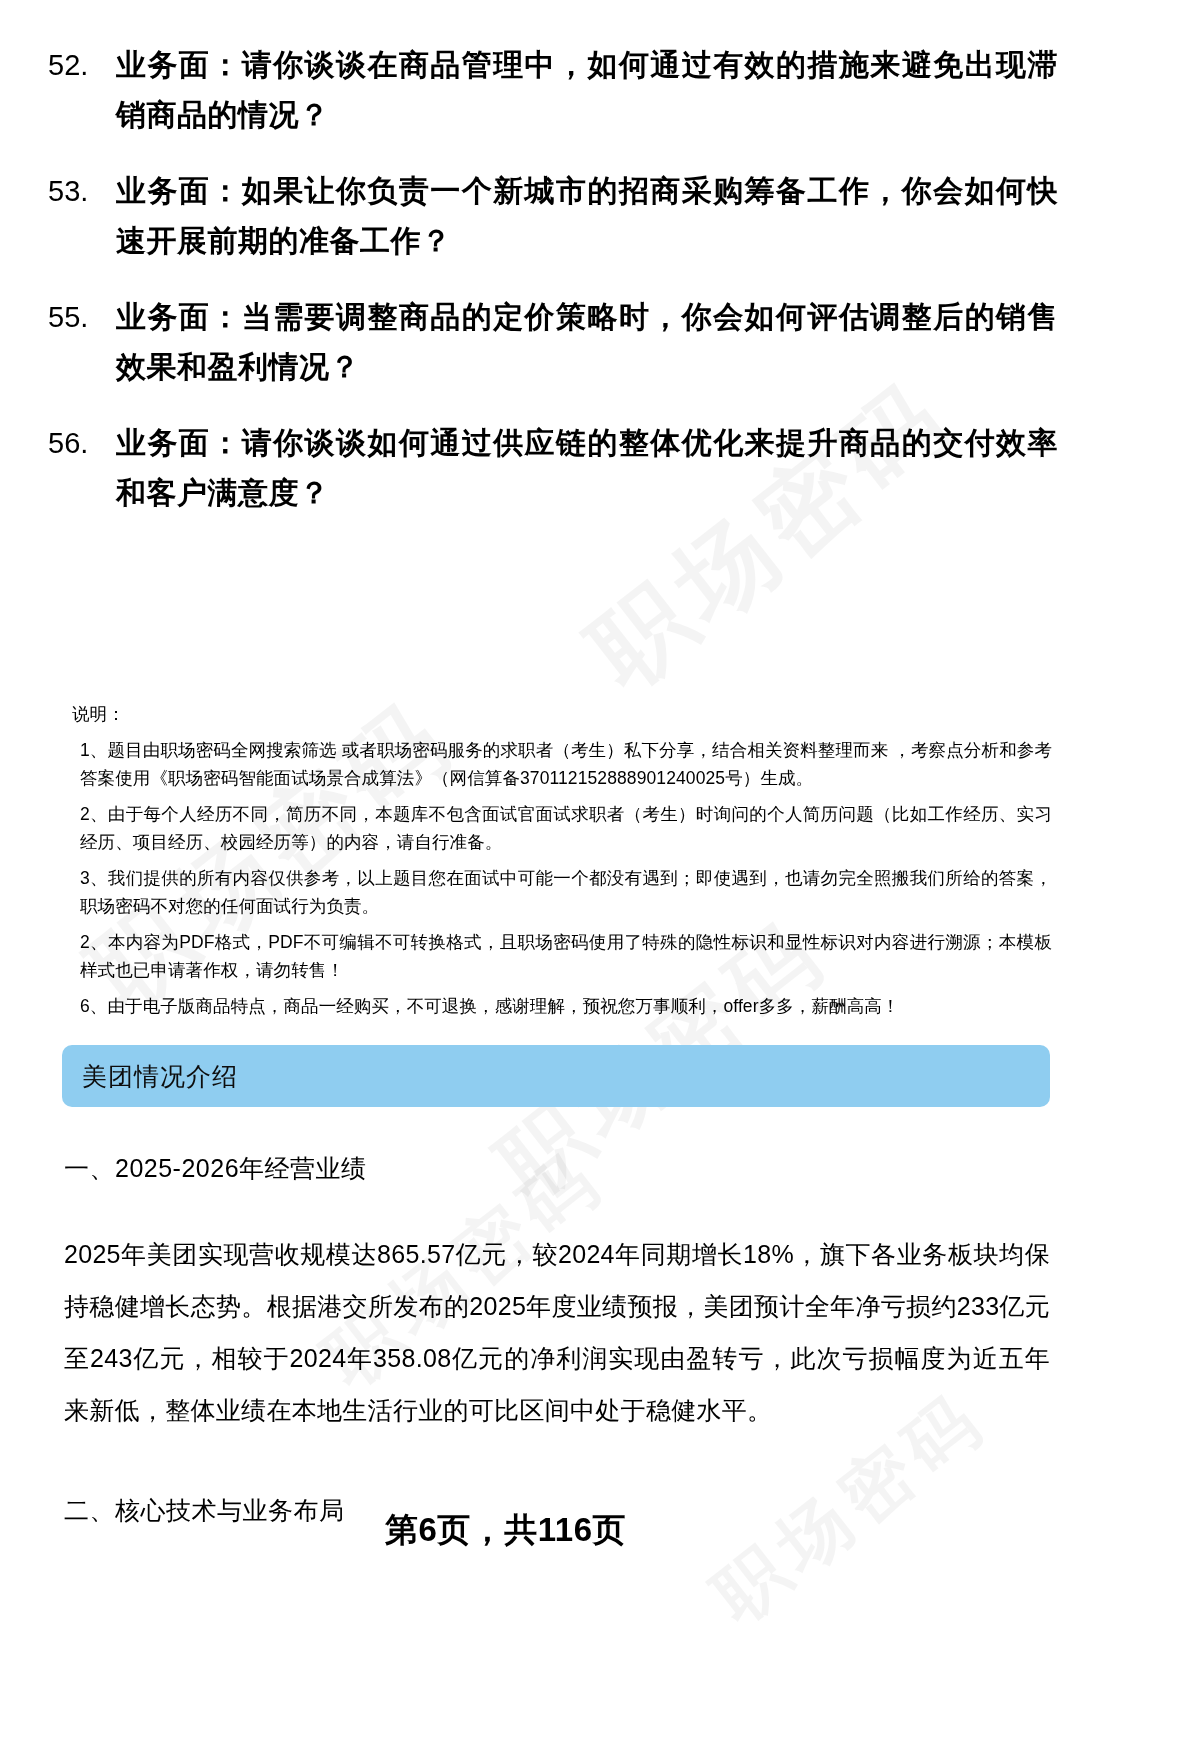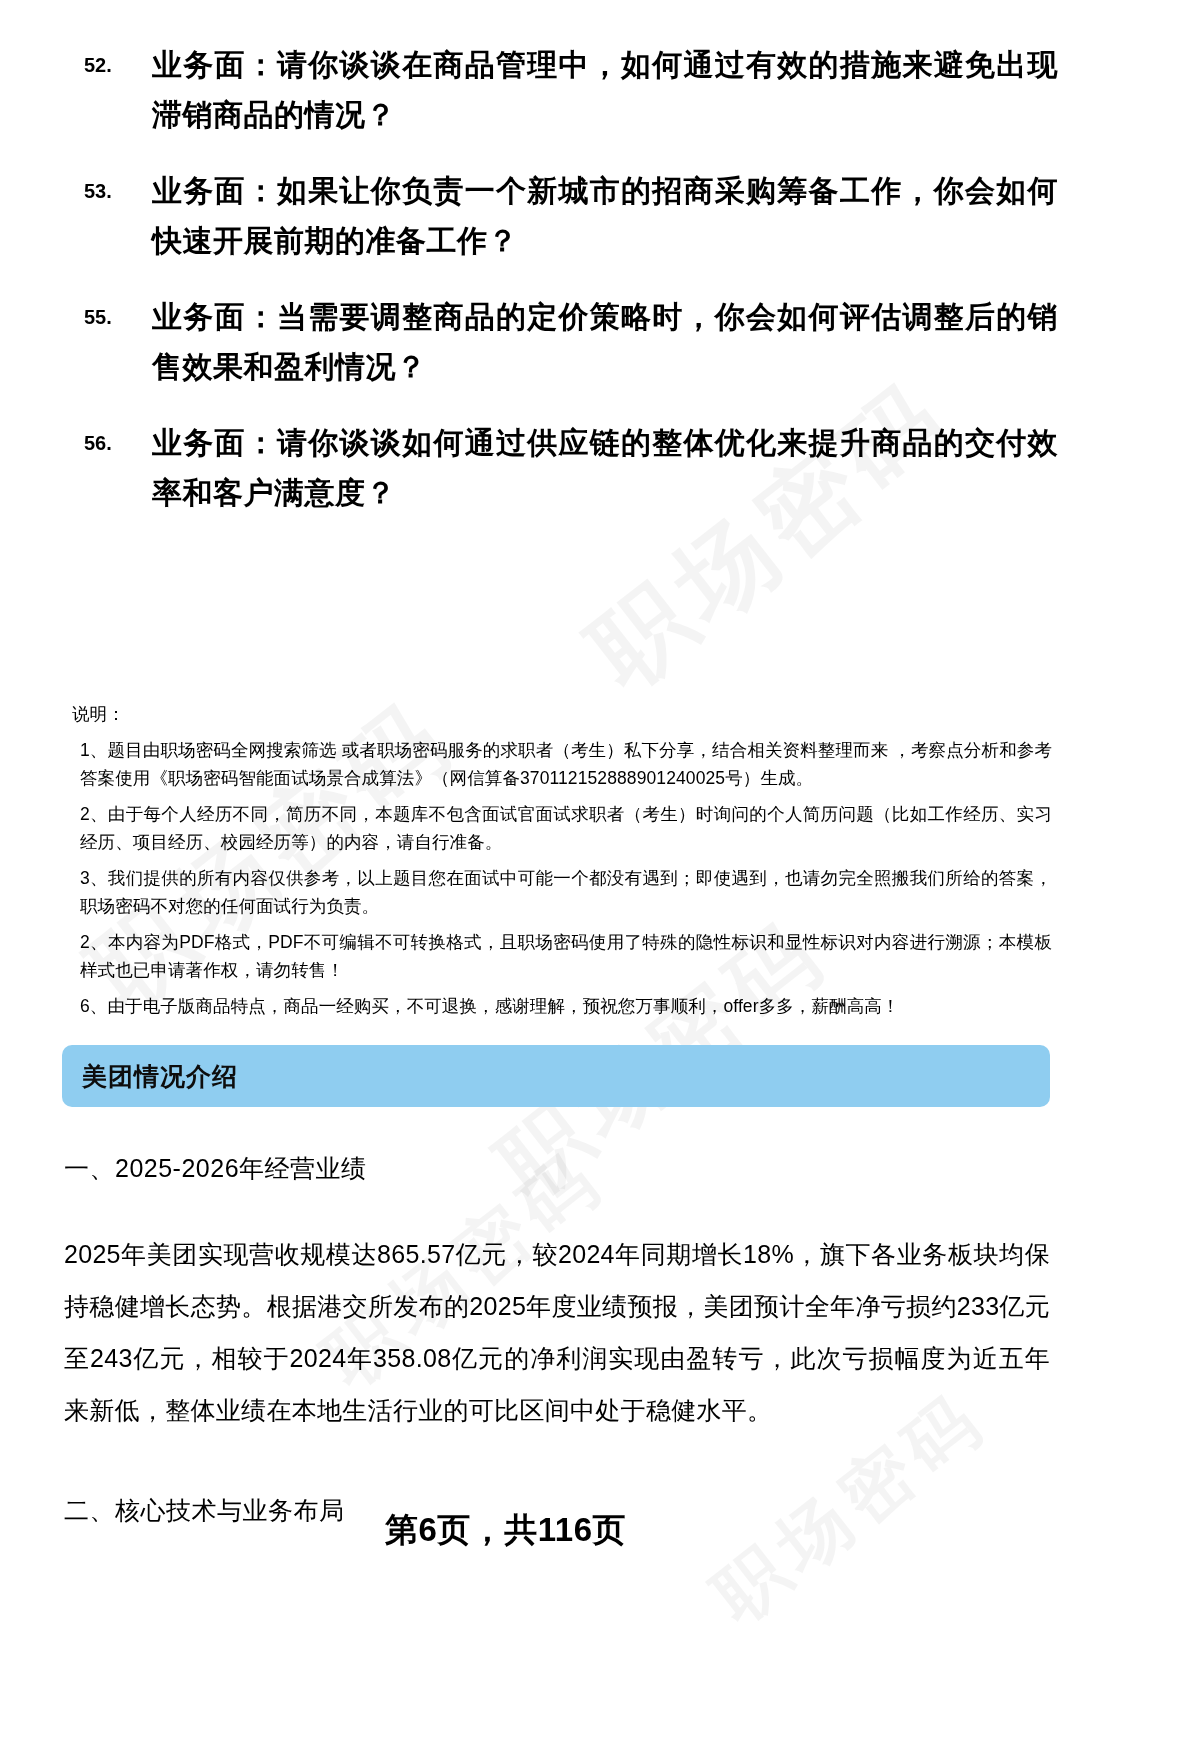--- a/index.html
+++ b/index.html
@@ -57,25 +57,24 @@
     width: 1010px;
   }
   .q-item {
     display: flex;
     align-items: flex-start;
     margin-bottom: 26px;
   }
   .q-num {
     flex: 0 0 auto;
     width: 68px;
-    font-size: 20px;
-    font-weight: 700;
+    font-size: 29px;
+    font-weight: 400;
     line-height: 50px;
     letter-spacing: 0px;
-    margin-left: 36px;
   }
   .q-text {
     flex: 1 1 auto;
     font-size: 30px;
     font-weight: 700;
     line-height: 50px;
     letter-spacing: 0.5px;
     text-align: justify;
     text-justify: inter-character;
   }
@@ -107,21 +106,21 @@
     width: 988px;
     height: 62px;
     background: #8fcdf0;
     border-radius: 10px;
     display: flex;
     align-items: center;
   }
   .banner-title {
     margin-left: 20px;
     font-size: 25px;
-    font-weight: 700;
+    font-weight: 400;
     color: #0d0d0d;
     letter-spacing: 1px;
   }
 
   
   .sec-heading {
     position: absolute;
     left: 64px;
     width: 986px;
     font-size: 25px;

